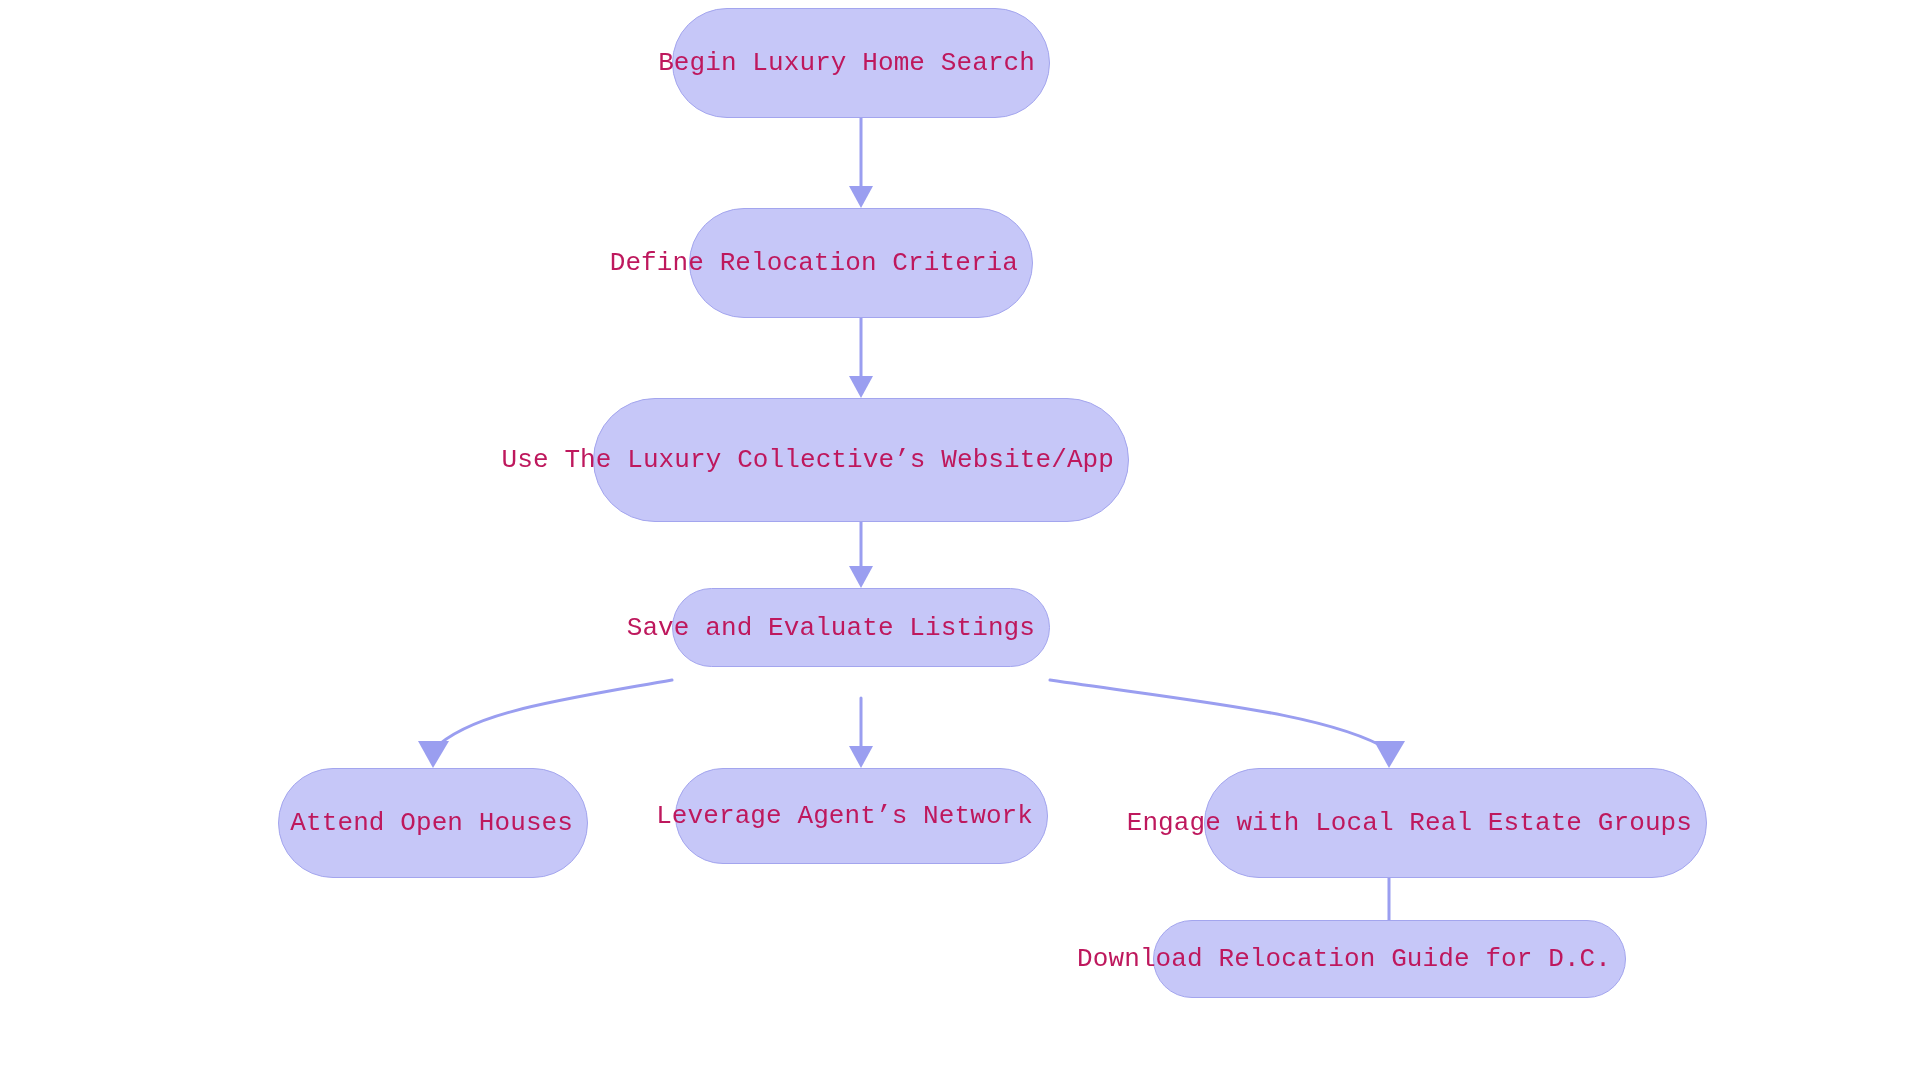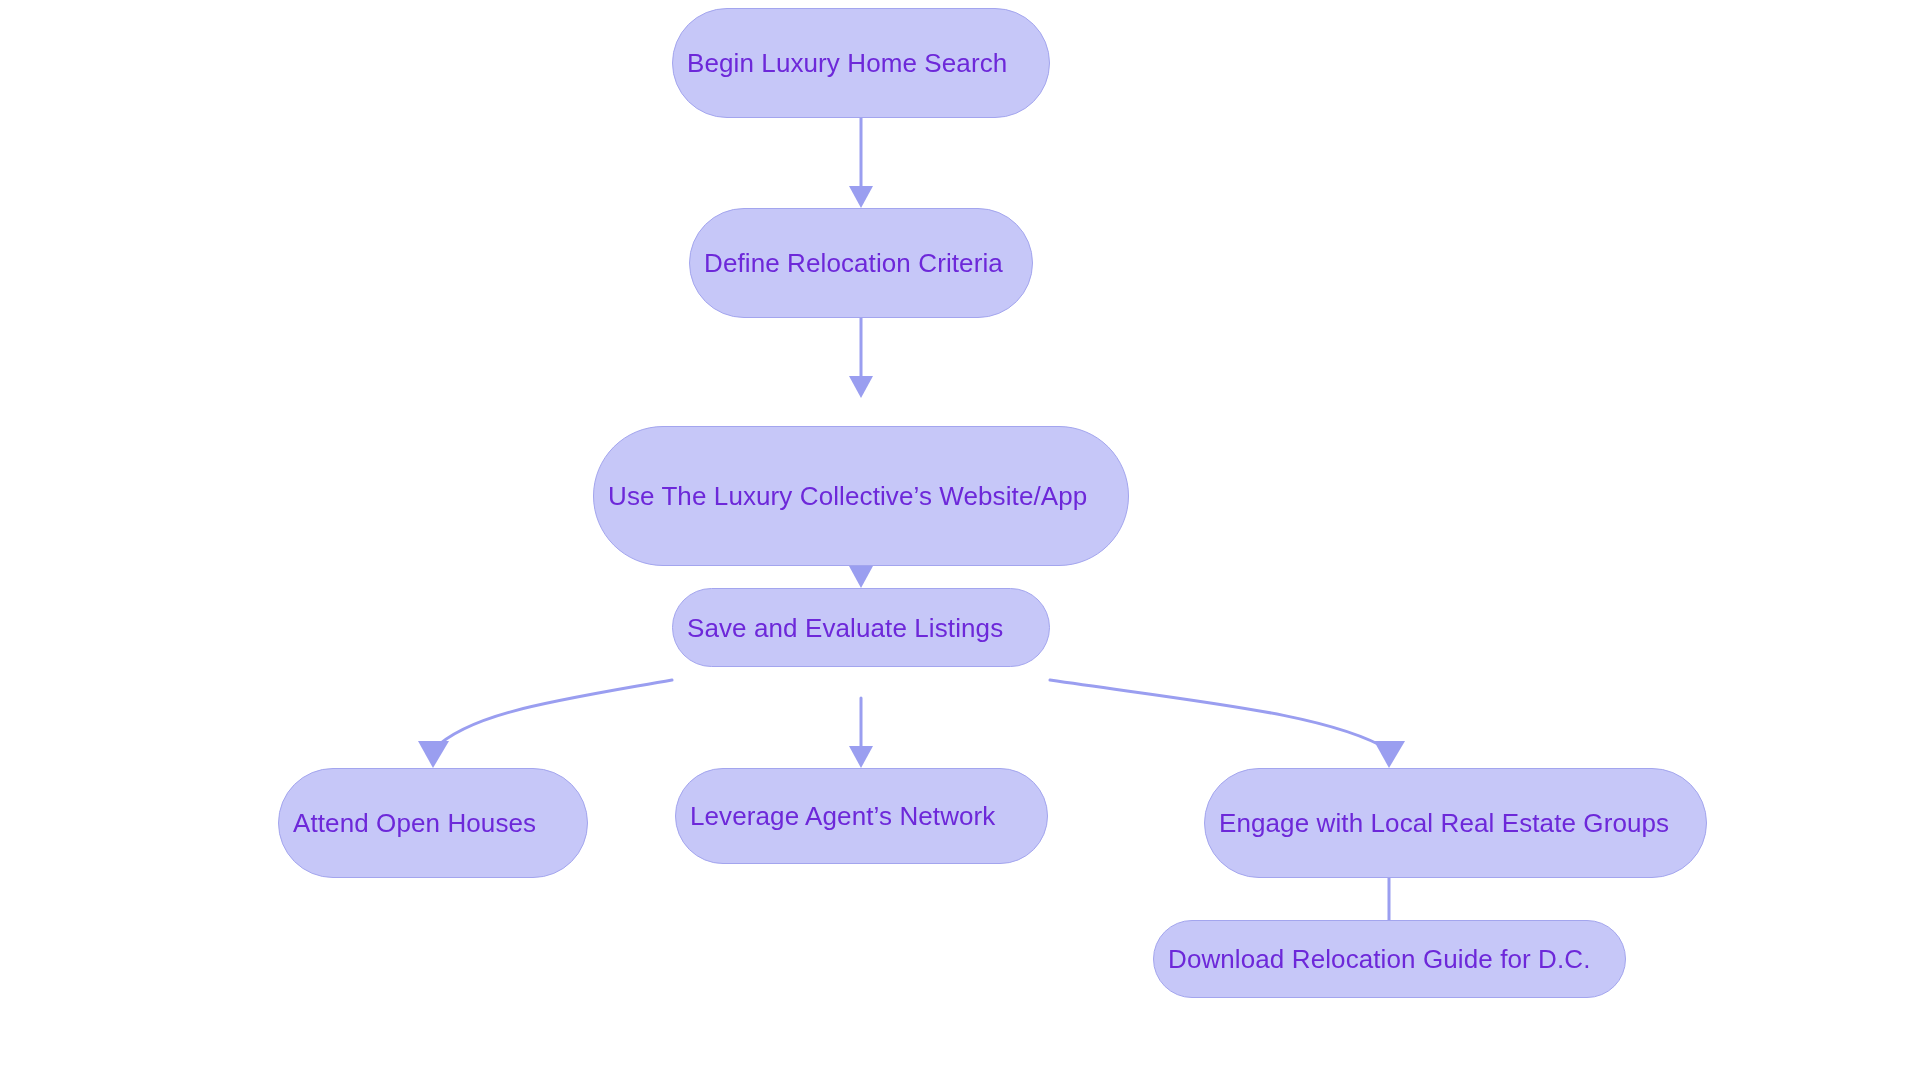--- a/index.html
+++ b/index.html
@@ -24,31 +24,32 @@
     top: 0;
     width: 1920px;
     height: 1083px;
     pointer-events: none;
   }
   .node {
     position: absolute;
     box-sizing: border-box;
     display: flex;
     align-items: center;
-    justify-content: flex-start;
+    justify-content: flex-end;
     background: #c6c7f8;
     border: 1.6px solid #a3a5ee;
     border-radius: 999px;
-    color: #6d28d9;
+    color: #be185d;
     font-size: 26px;
     font-weight: 400;
     line-height: 1;
     letter-spacing: 0.1px;
     white-space: nowrap;
     text-align: center;
+    font-family: Liberation Mono, monospace;
   }
   .node-label {
     display: block;
     padding: 0 14px;
   }
 </style>
 </head>
 <body>
 
 <div id="canvas">
@@ -84,21 +85,21 @@
       </g>
     </svg>
 
   <div id="node-layer">
       <div class="node" style="left: 672px; top: 8px; width: 378px; height: 110px;">
         <span class="node-label">Begin Luxury Home Search</span>
       </div>
       <div class="node" style="left: 689px; top: 208px; width: 344px; height: 110px;">
         <span class="node-label">Define Relocation Criteria</span>
       </div>
-      <div class="node" style="left: 593px; top: 398px; width: 536px; height: 140px; margin-top: 28px;">
+      <div class="node" style="left: 593px; top: 398px; width: 536px; height: 124px;">
         <span class="node-label">Use The Luxury Collective’s Website/App</span>
       </div>
       <div class="node" style="left: 672px; top: 588px; width: 378px; height: 79px;">
         <span class="node-label">Save and Evaluate Listings</span>
       </div>
       <div class="node" style="left: 278px; top: 768px; width: 310px; height: 110px;">
         <span class="node-label">Attend Open Houses</span>
       </div>
       <div class="node" style="left: 675px; top: 768px; width: 373px; height: 96px;">
         <span class="node-label">Leverage Agent’s Network</span>

